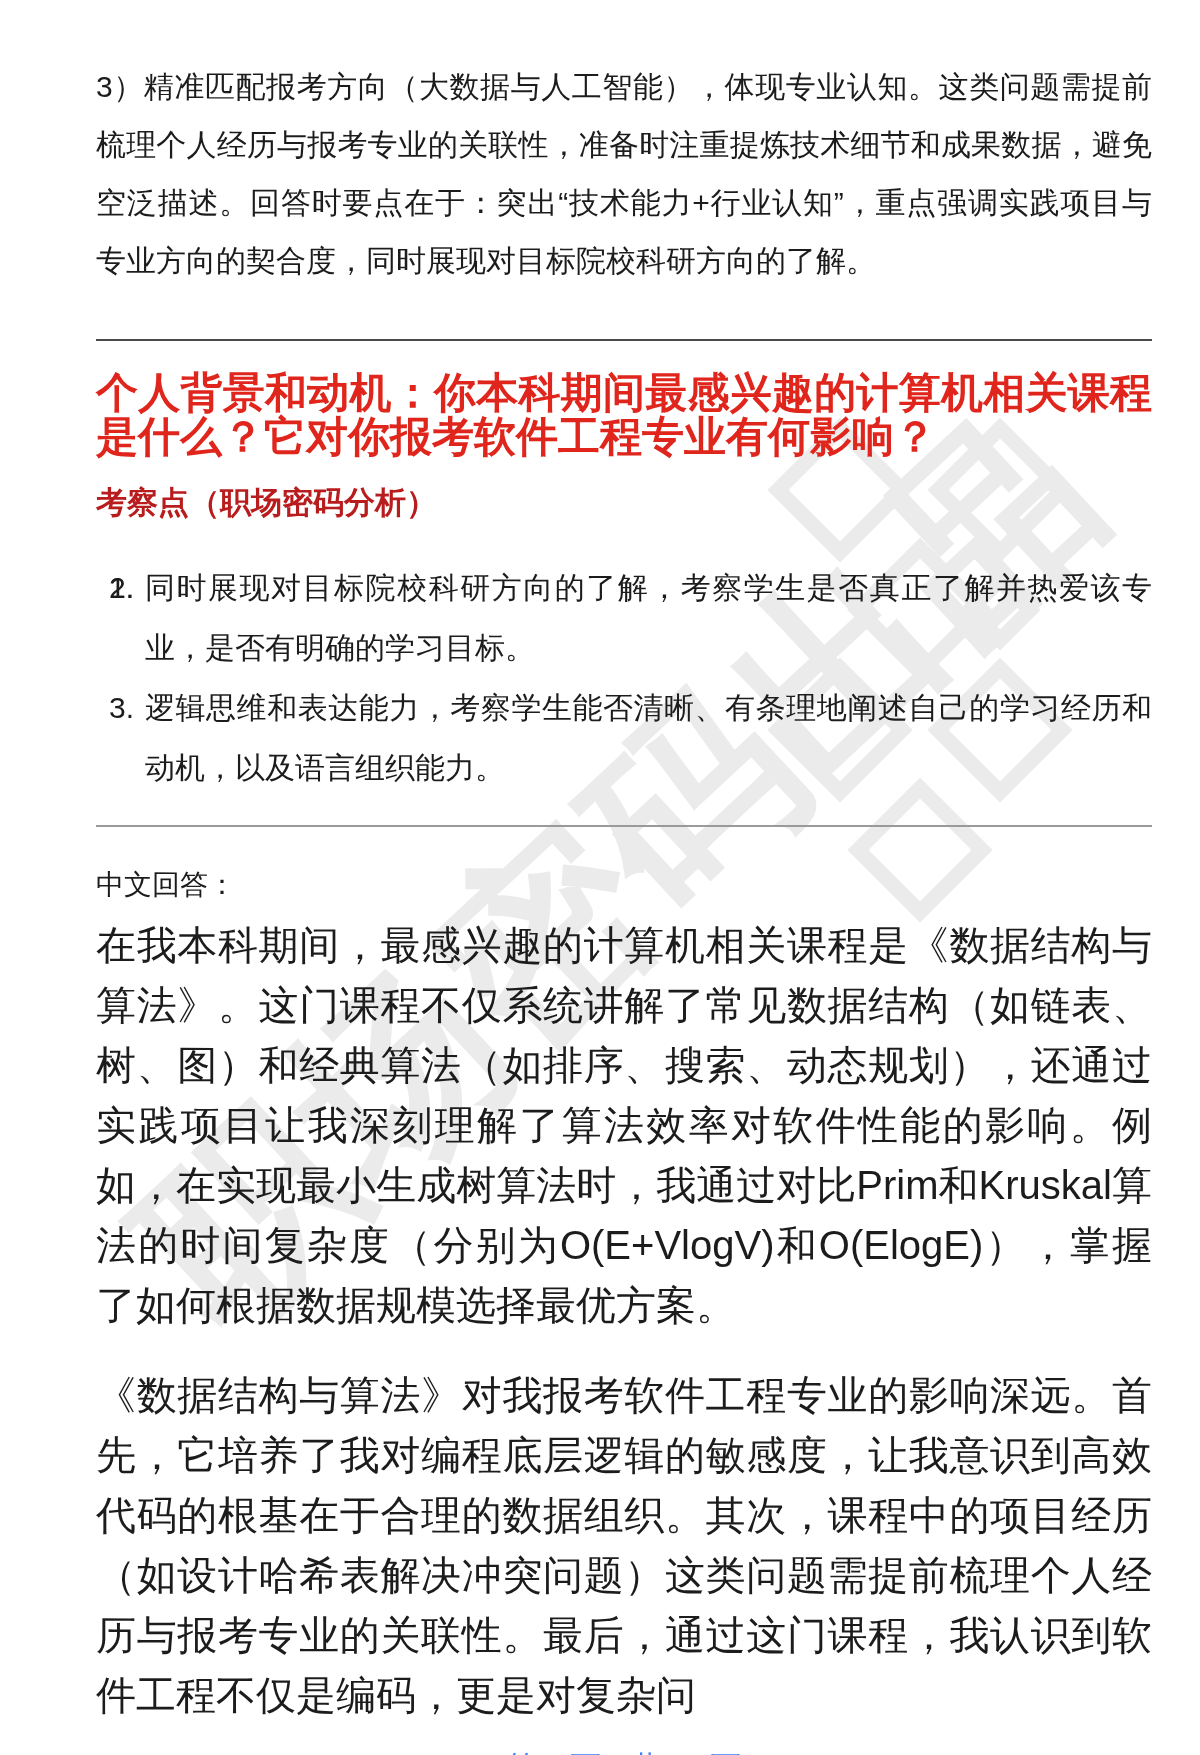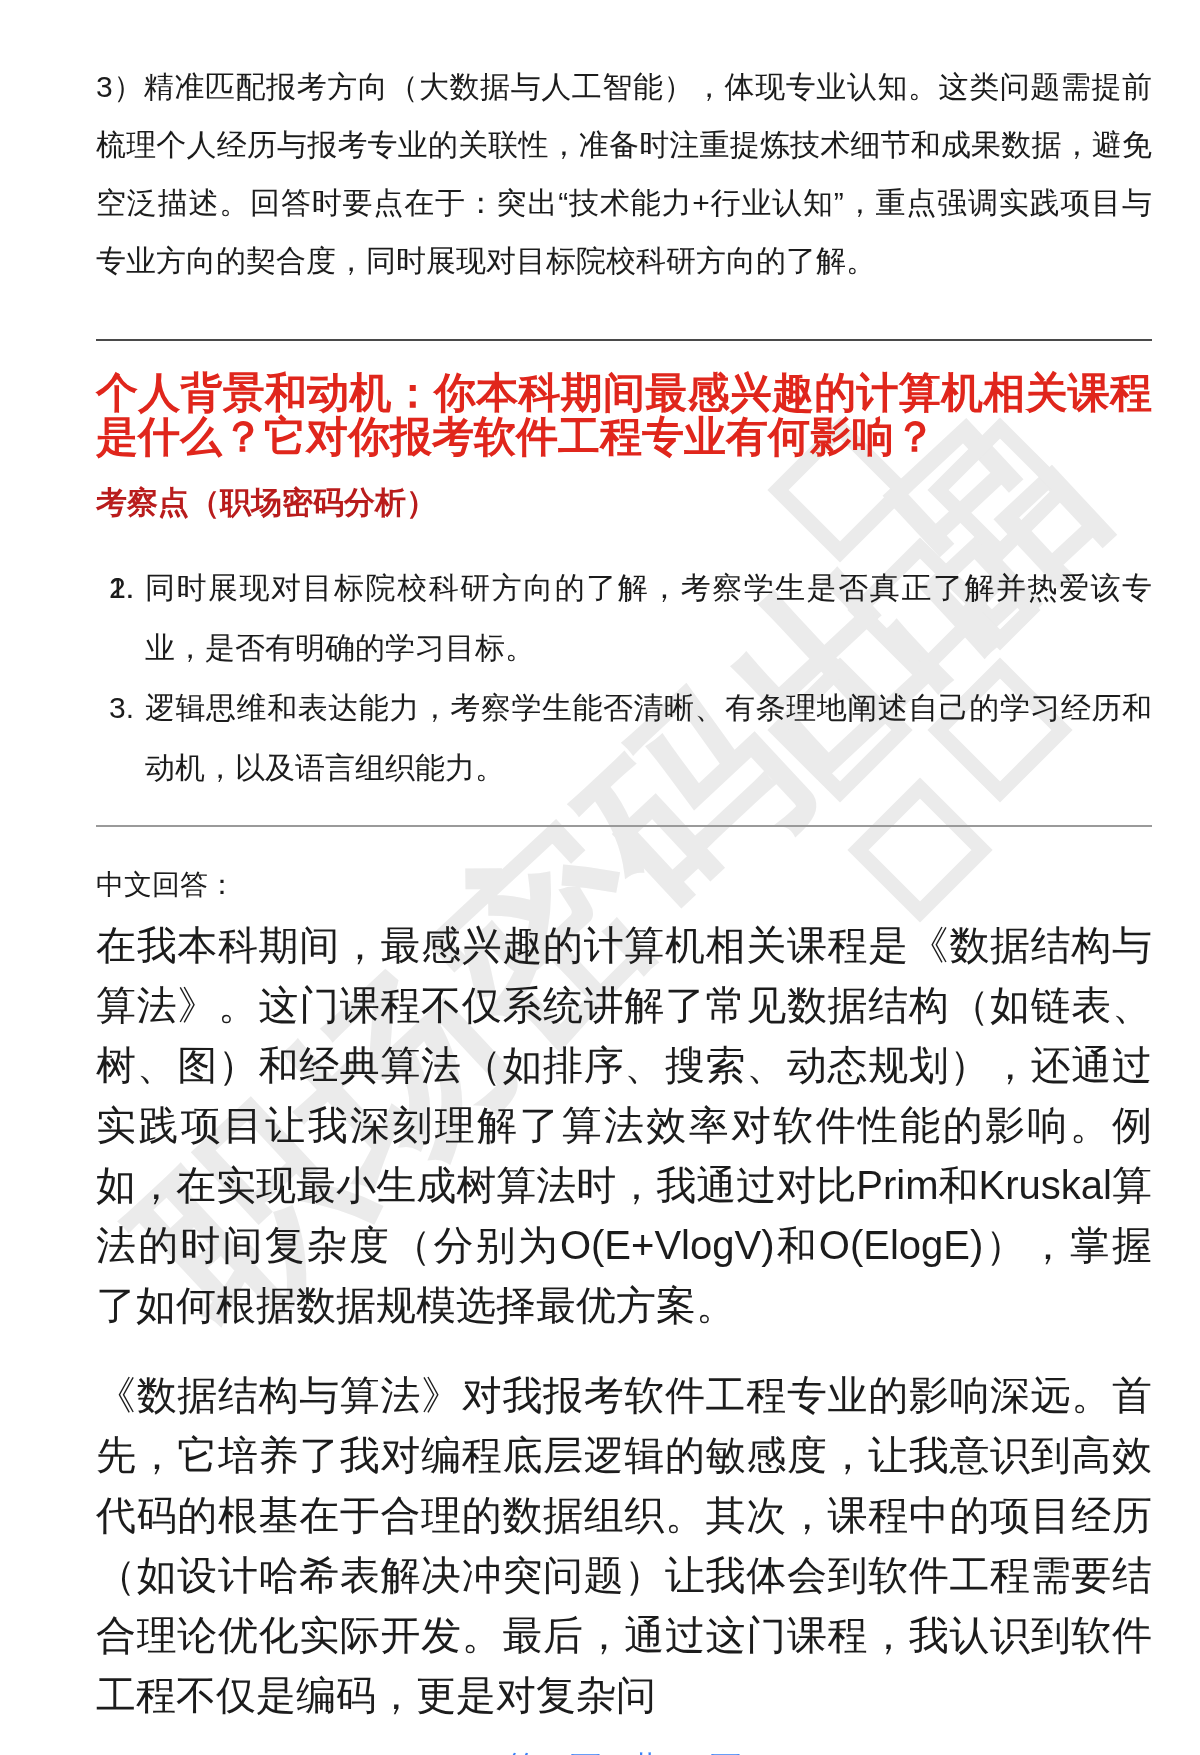--- a/index.html
+++ b/index.html
@@ -154,18 +154,18 @@
       </li>
     </ol>
 
 
     <div class="divider d2"></div>
 
     <p class="answer-label">中文回答：</p>
 
     <p class="answer-para p1">在我本科期间，最感兴趣的计算机相关课程是《数据结构与算法》。这门课程不仅系统讲解了常见数据结构（如链表、树、图）和经典算法（如排序、搜索、动态规划），还通过实践项目让我深刻理解了算法效率对软件性能的影响。例如，在实现最小生成树算法时，我通过对比Prim和Kruskal算法的时间复杂度（分别为O(E+VlogV)和O(ElogE)），掌握了如何根据数据规模选择最优方案。</p>
 
-    <p class="answer-para p2">《数据结构与算法》对我报考软件工程专业的影响深远。首先，它培养了我对编程底层逻辑的敏感度，让我意识到高效代码的根基在于合理的数据组织。其次，课程中的项目经历（如设计哈希表解决冲突问题）让我体会到软件工程需要结合理论优化实际开发。最后，通过这门课程，我认识到软件工程不仅是编码，更是对复杂问</p>
+    <p class="answer-para p2">《数据结构与算法》对我报考软件工程专业的影响深远。首先，它培养了我对编程底层逻辑的敏感度，让我意识到高效代码的根基在于合理的数据组织。其次，课程中的项目经历（如设计哈希表解决冲突问题）这类问题需提前梳理个人经历与报考专业的关联性。最后，通过这门课程，我认识到软件工程不仅是编码，更是对复杂问</p>
 
     <div class="footer">第10页，共174页</div>
 
   </div>
 </div>
 
 </body></html>

